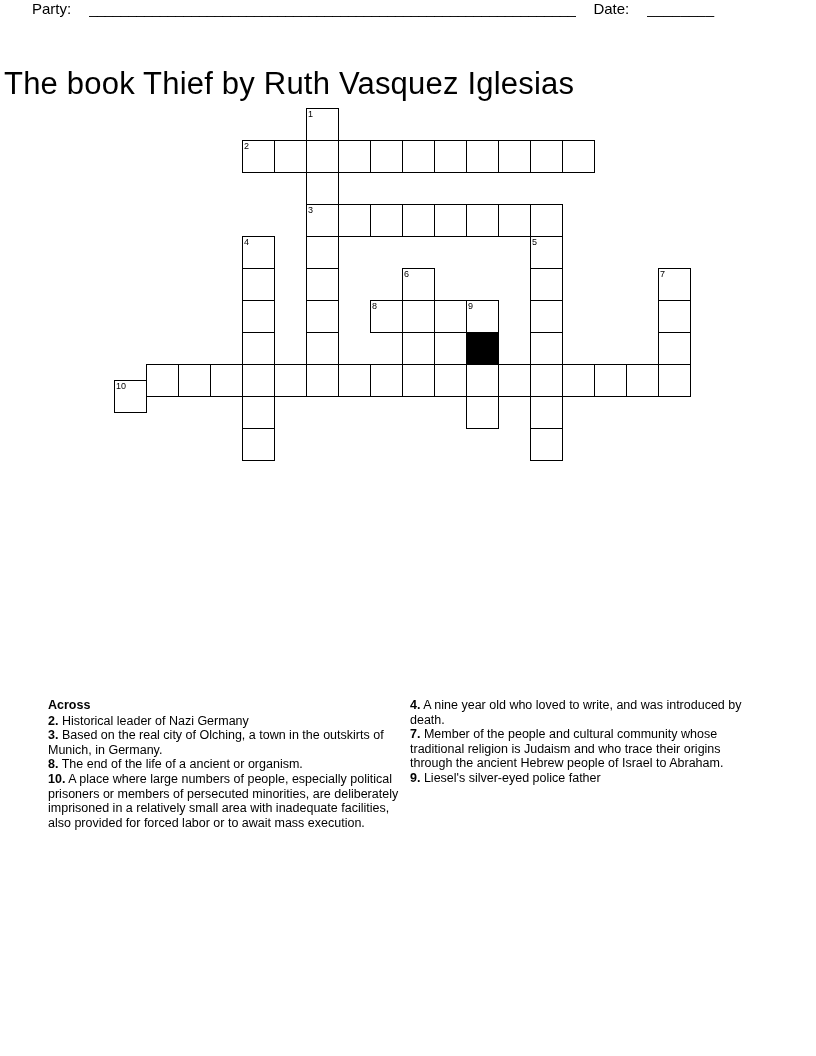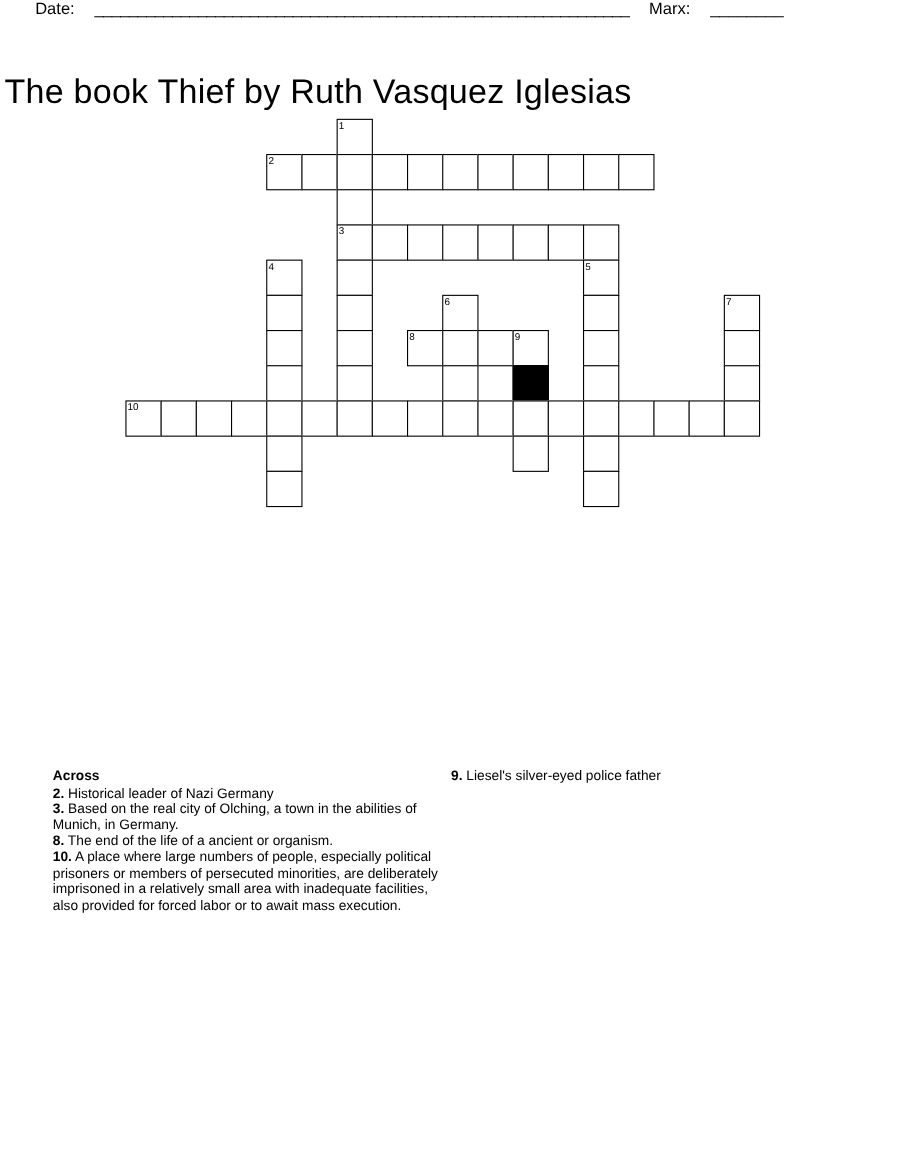--- a/index.html
+++ b/index.html
@@ -101,25 +101,25 @@
     text-align: left;
   }
   .clue b { font-weight: bold; }
 </style>
 </head>
 <body>
 
 <div class="page">
 
   <div class="nameline">
-    <span>Date:</span>
+    <span>Party:</span>
     <span class="spacer"></span>
     <span class="rule-long">______________________________________________________________</span>
     <span class="spacer"></span>
-    <span>Marx:</span>
+    <span>Date:</span>
     <span class="spacer"></span>
     <span>________</span>
   </div>
 
   <h1 class="title">The book Thief by Ruth Vasquez Iglesias</h1>
 
   <div class="grid" id="grid">
       <div class="cell" style="left: 192px; top: 0px;">
         <span class="num">1</span>
       </div>
@@ -174,21 +174,21 @@
         <span class="num">9</span>
       </div>
       <div class="cell" style="left: 416px; top: 192px;"></div>
       <div class="cell" style="left: 544px; top: 192px;"></div>
       <div class="cell" style="left: 128px; top: 224px;"></div>
       <div class="cell" style="left: 192px; top: 224px;"></div>
       <div class="cell" style="left: 288px; top: 224px;"></div>
       <div class="cell black" style="left: 352px; top: 224px;"></div>
       <div class="cell" style="left: 416px; top: 224px;"></div>
       <div class="cell" style="left: 544px; top: 224px;"></div>
-      <div class="cell" style="left: 0px; top: 256px;">
+      <div class="cell" style="left: 0px; top: 272px;">
         <span class="num">10</span>
       </div>
       <div class="cell" style="left: 32px; top: 256px;"></div>
       <div class="cell" style="left: 64px; top: 256px;"></div>
       <div class="cell" style="left: 96px; top: 256px;"></div>
       <div class="cell" style="left: 128px; top: 256px;"></div>
       <div class="cell" style="left: 160px; top: 256px;"></div>
       <div class="cell" style="left: 192px; top: 256px;"></div>
       <div class="cell" style="left: 224px; top: 256px;"></div>
       <div class="cell" style="left: 256px; top: 256px;"></div>
@@ -208,30 +208,36 @@
       <div class="cell" style="left: 416px; top: 320px;"></div>
     </div>
 
   <div class="clues">
     <div class="col col-left">
       <div class="section-head">Across</div>
       <div class="clue">
         <b>2.</b><span> Historical leader of Nazi Germany</span>
       </div>
       <div class="clue">
-        <b>3.</b><span> Based on the real city of Olching, a town in the abilities of Munich, in Germany.</span>
+        <b>3.</b><span> Based on the real city of Olching, a town in the outskirts of Munich, in Germany.</span>
       </div>
       <div class="clue">
         <b>8.</b><span> The end of the life of a ancient or organism.</span>
       </div>
       <div class="clue">
         <b>10.</b><span> A place where large numbers of people, especially political prisoners or members of persecuted minorities, are deliberately imprisoned in a relatively small area with inadequate facilities, also provided for forced labor or to await mass execution.</span>
       </div>
     </div>
 
     <div class="col col-right">
+      <div class="clue">
+        <b>4.</b><span> A nine year old who loved to write, and was introduced by death.</span>
+      </div>
+      <div class="clue">
+        <b>7.</b><span> Member of the people and cultural community whose traditional religion is Judaism and who trace their origins through the ancient Hebrew people of Israel to Abraham.</span>
+      </div>
       <div class="clue">
         <b>9.</b><span> Liesel's silver-eyed police father</span>
       </div>
     </div>
   </div>
 
 </div>
 
 </body></html>

